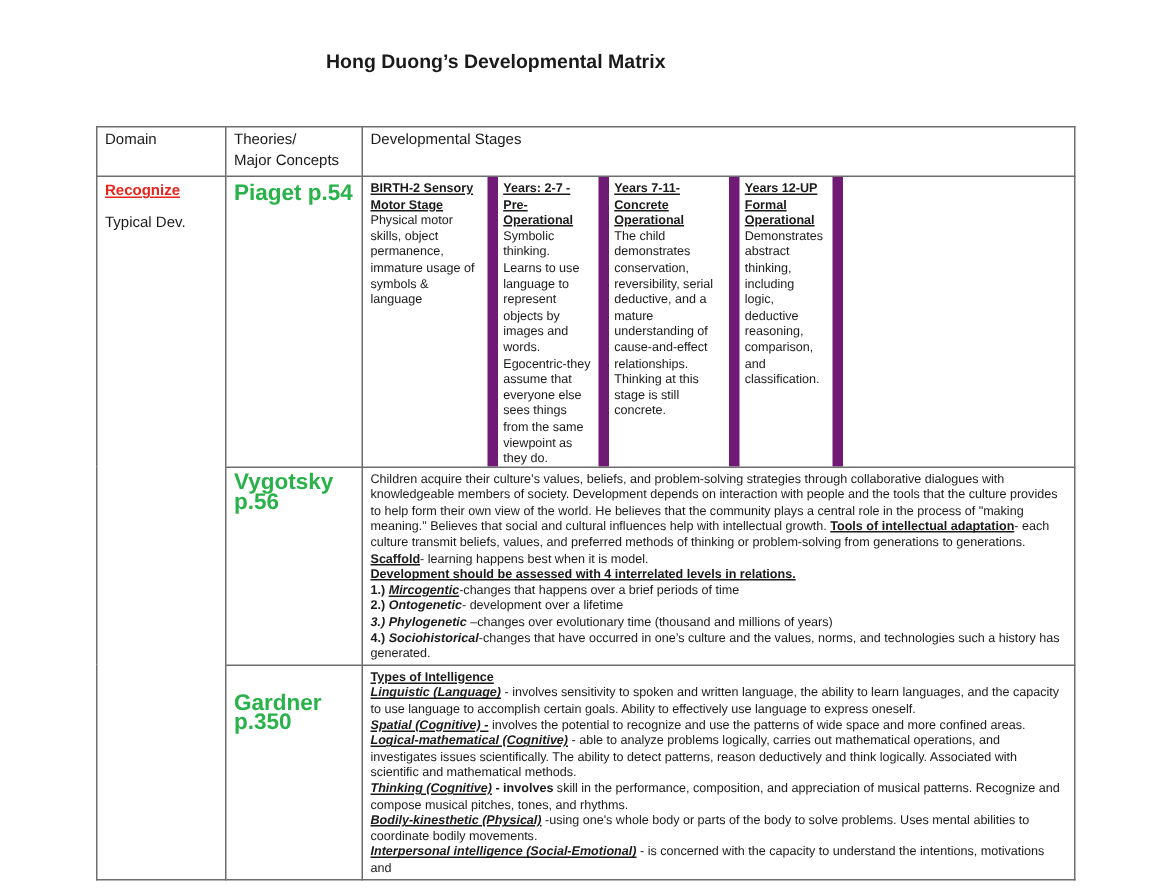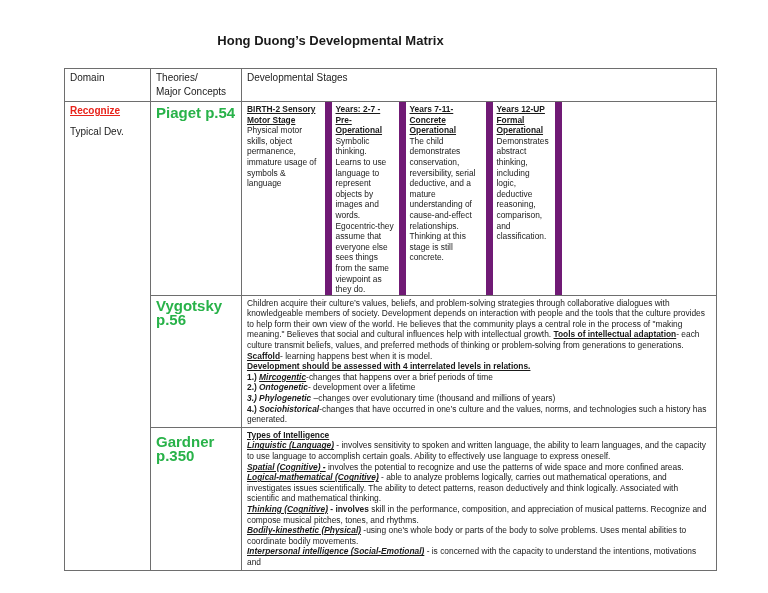--- a/index.html
+++ b/index.html
@@ -5,21 +5,21 @@
   * { box-sizing: border-box; margin: 0; padding: 0; }
   html, body { width: 768px; height: 593px; background: #ffffff; overflow: hidden; }
   body { font-family: "Liberation Sans", sans-serif; color: #1a1a1a; position: relative; }
 
   .title {
     position: absolute; left: 0; top: 33px; width: 661px; text-align: center;
     font-size: 13px; font-weight: bold; letter-spacing: 0;
   }
 
   table.matrix {
-    position: absolute; left: 64px; top: 68px; width: 652px;
+    position: absolute; left: 64px; top: 84px; width: 652px;
     border-collapse: collapse; table-layout: fixed;
     font-size: 8.4px; line-height: 10.6px;
   }
   table.matrix > tbody > tr > td, table.matrix > thead > tr > th {
     border: 1px solid #6e6e6e; vertical-align: top; padding: 2px 5px; font-weight: normal; text-align: left;
   }
   .hdr { font-size: 10px; line-height: 14px; padding-top: 2px !important; }
   .hdr-stages { text-align: right; }
 
   .domain-label { color: #e8231b; font-weight: bold; text-decoration: underline; font-size: 10px; }
@@ -112,27 +112,27 @@
         <div><span>Children acquire their culture’s values, beliefs, and problem-solving strategies through collaborative dialogues with knowledgeable members of society. Development depends on interaction with people and the tools that the culture provides to help form their own view of the world. He believes that the community plays a central role in the process of "making meaning." Believes that social and cultural influences help with intellectual growth. </span><span class="u">Tools of intellectual adaptation</span><span>- each culture transmit beliefs, values, and preferred methods of thinking or problem-solving from generations to generations. </span><span class="u">Scaffold</span><span>- learning happens best when it is model.</span></div>
         <div class="u">Development should be assessed with 4 interrelated levels in relations.</div>
         <div><span class="b">1.)</span> <span class="biu">Mircogentic</span><span>-changes that happens over a brief periods of time</span></div>
         <div><span class="b">2.)</span> <span class="bi">Ontogenetic</span><span>- development over a lifetime</span></div>
         <div><span class="bi">3.)</span> <span class="bi">Phylogenetic</span><span> –changes over evolutionary time (thousand and millions of years)</span></div>
         <div><span class="b">4.)</span> <span class="bi">Sociohistorical</span><span>-changes that have occurred in one’s culture and the values, norms, and technologies such a history has generated.</span></div>
       </td>
     </tr>
 
     <tr>
-      <td style="padding-top:7px;">
+      <td style="padding-top:18px;">
         <span class="theory">Gardner  p.350</span>
       </td>
       <td>
         <div class="u">Types of Intelligence</div>
         <div><span class="biu">Linguistic (Language)</span><span> - involves sensitivity to spoken and written language, the ability to learn languages, and the capacity to use language to accomplish certain goals. Ability to effectively use language to express oneself.</span></div>
         <div><span class="biu">Spatial (Cognitive) -</span><span> involves the potential to recognize and use the patterns of wide space and more confined areas.</span></div>
-        <div><span class="biu">Logical-mathematical (Cognitive)</span><span> - able to analyze problems logically, carries out mathematical operations, and investigates issues scientifically. The ability to detect patterns, reason deductively and think logically.  Associated with scientific and mathematical thinking.</span></div>
+        <div><span class="biu">Logical-mathematical (Cognitive)</span><span> - able to analyze problems logically, carries out mathematical operations, and investigates issues scientifically. The ability to detect patterns, reason deductively and think logically.  Associated with scientific and mathematical methods.</span></div>
         <div><span class="biu">Thinking (Cognitive)</span><span class="b"> - involves</span><span> skill in the performance, composition, and appreciation of musical patterns. Recognize and compose musical pitches, tones, and rhythms.</span></div>
         <div><span class="biu">Bodily-kinesthetic (Physical)</span><span> -using one's whole body or parts of the body to solve problems. Uses mental abilities to coordinate bodily movements.</span></div>
         <div><span class="biu">Interpersonal intelligence (Social-Emotional)</span><span> - is concerned with the capacity to understand the intentions, motivations and</span></div>
       </td>
     </tr>
   </tbody>
 </table>
 
 </body></html>

